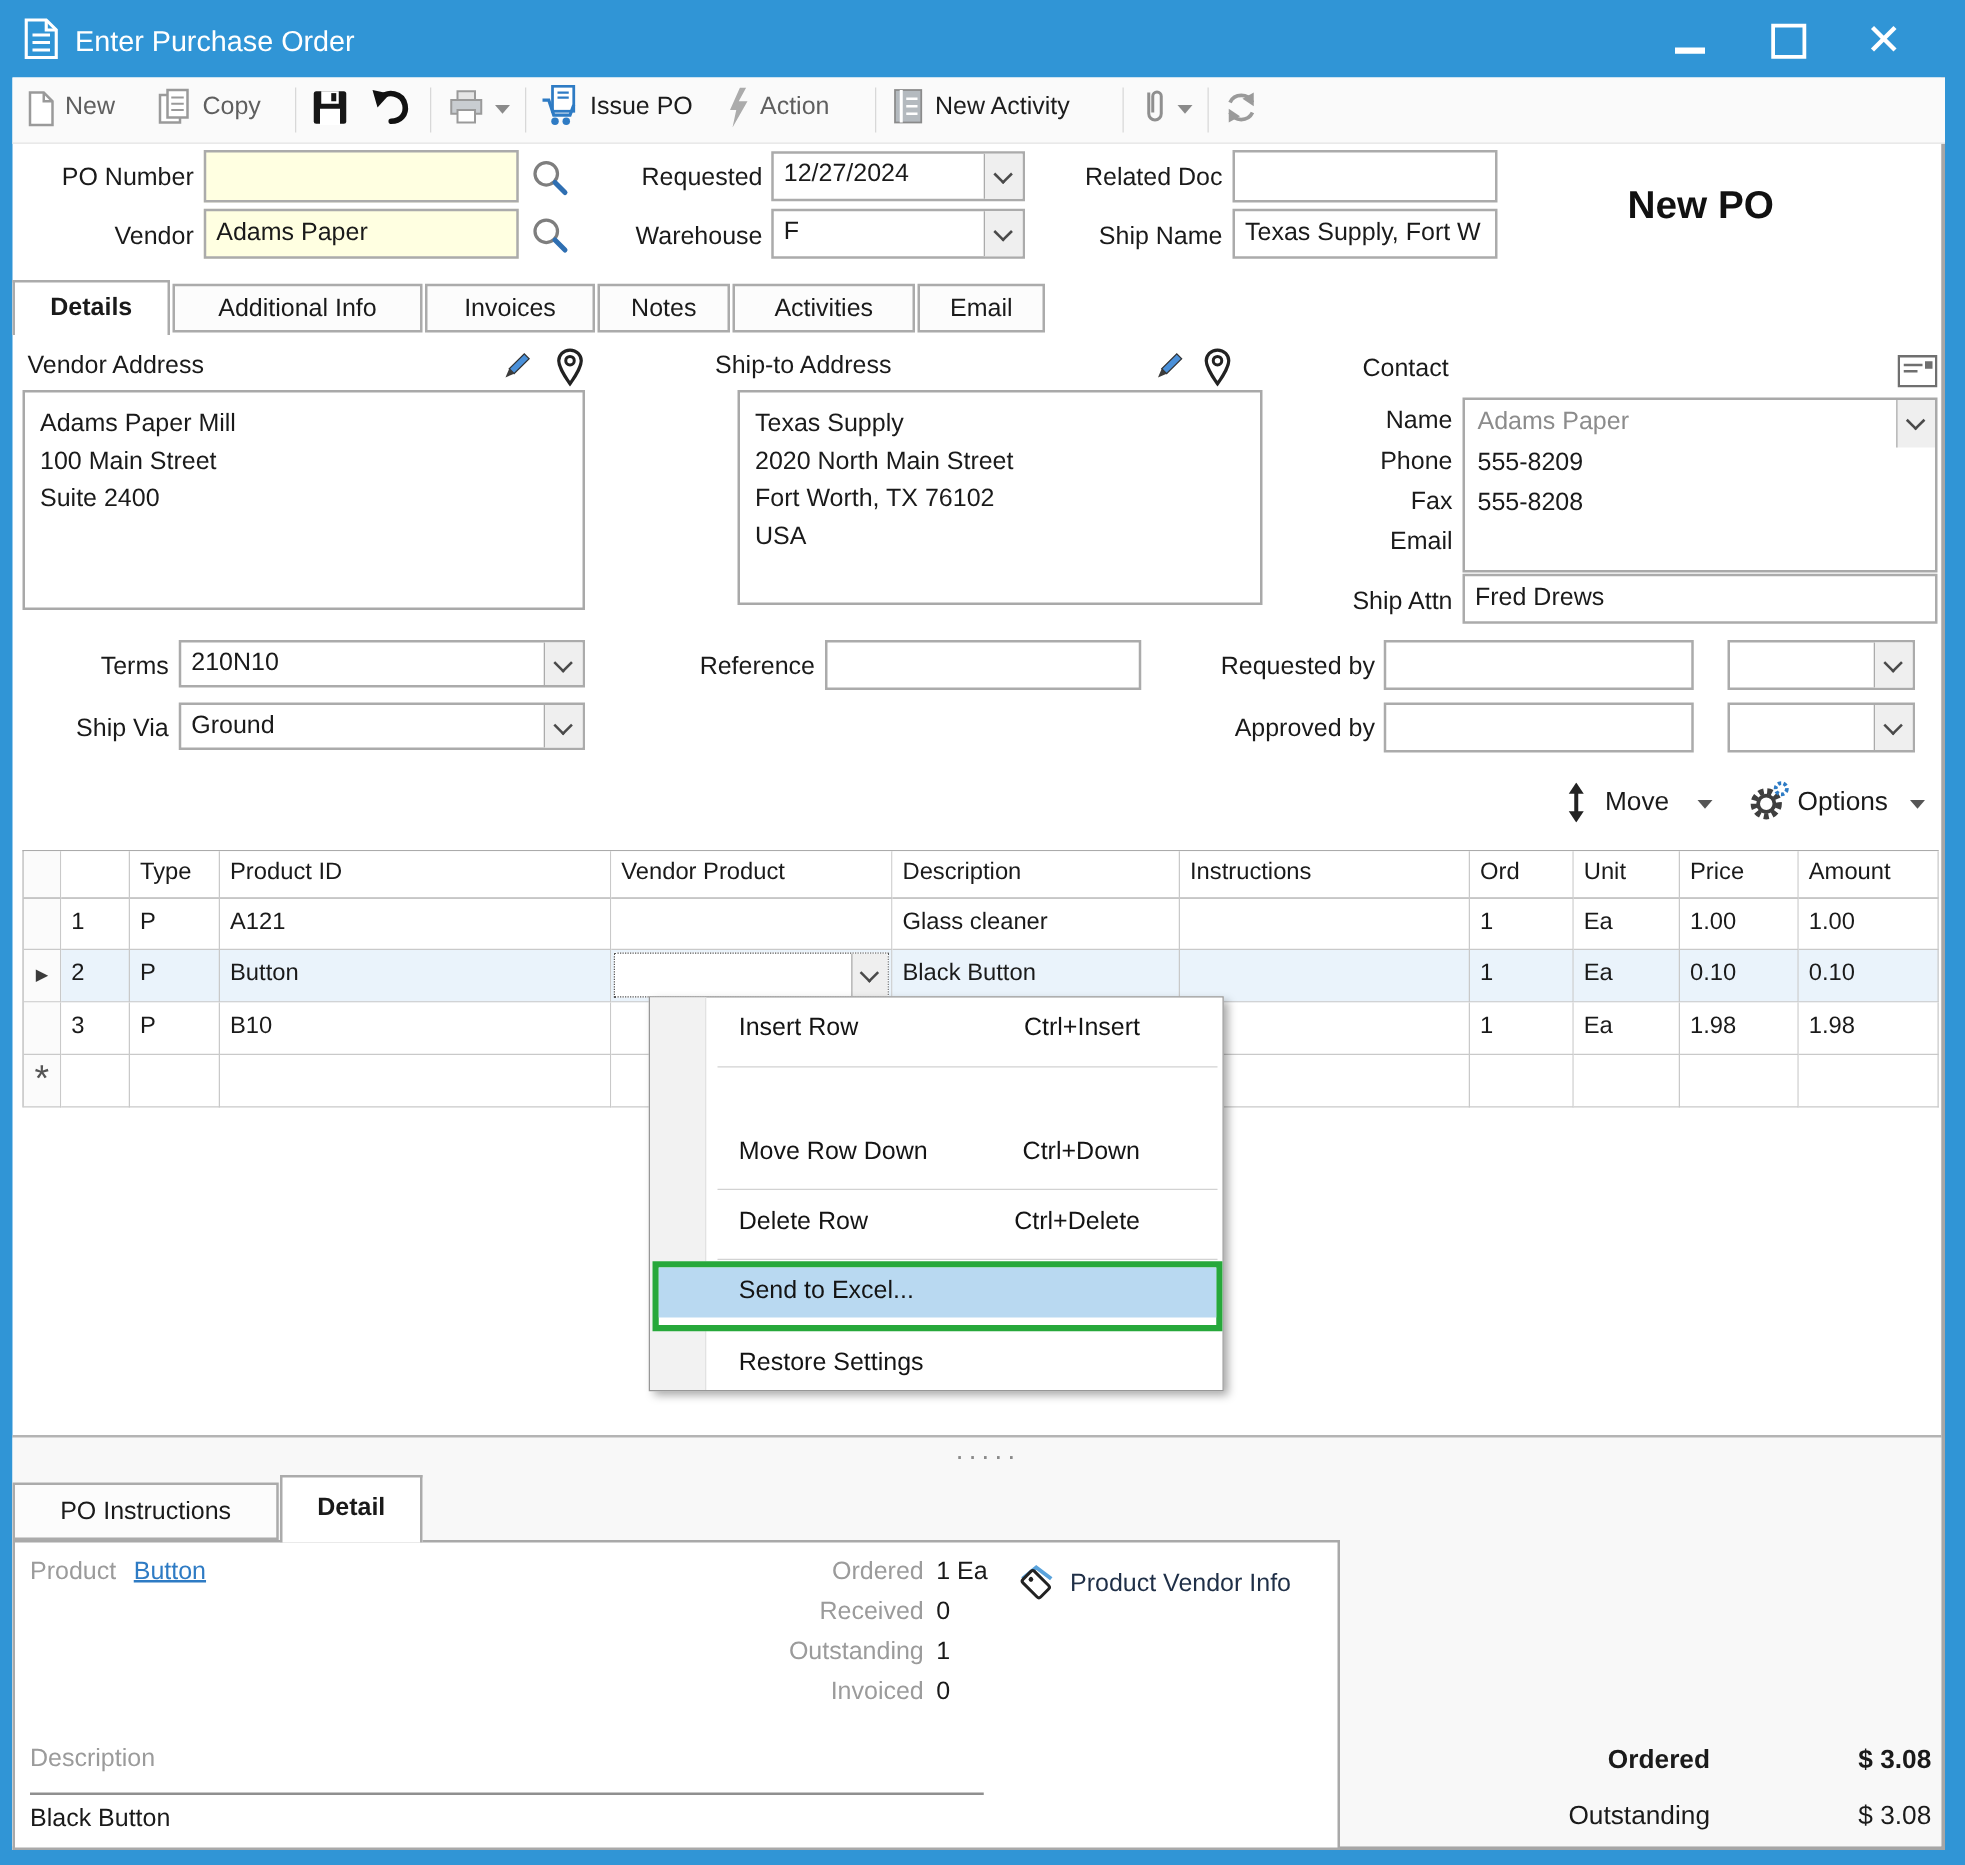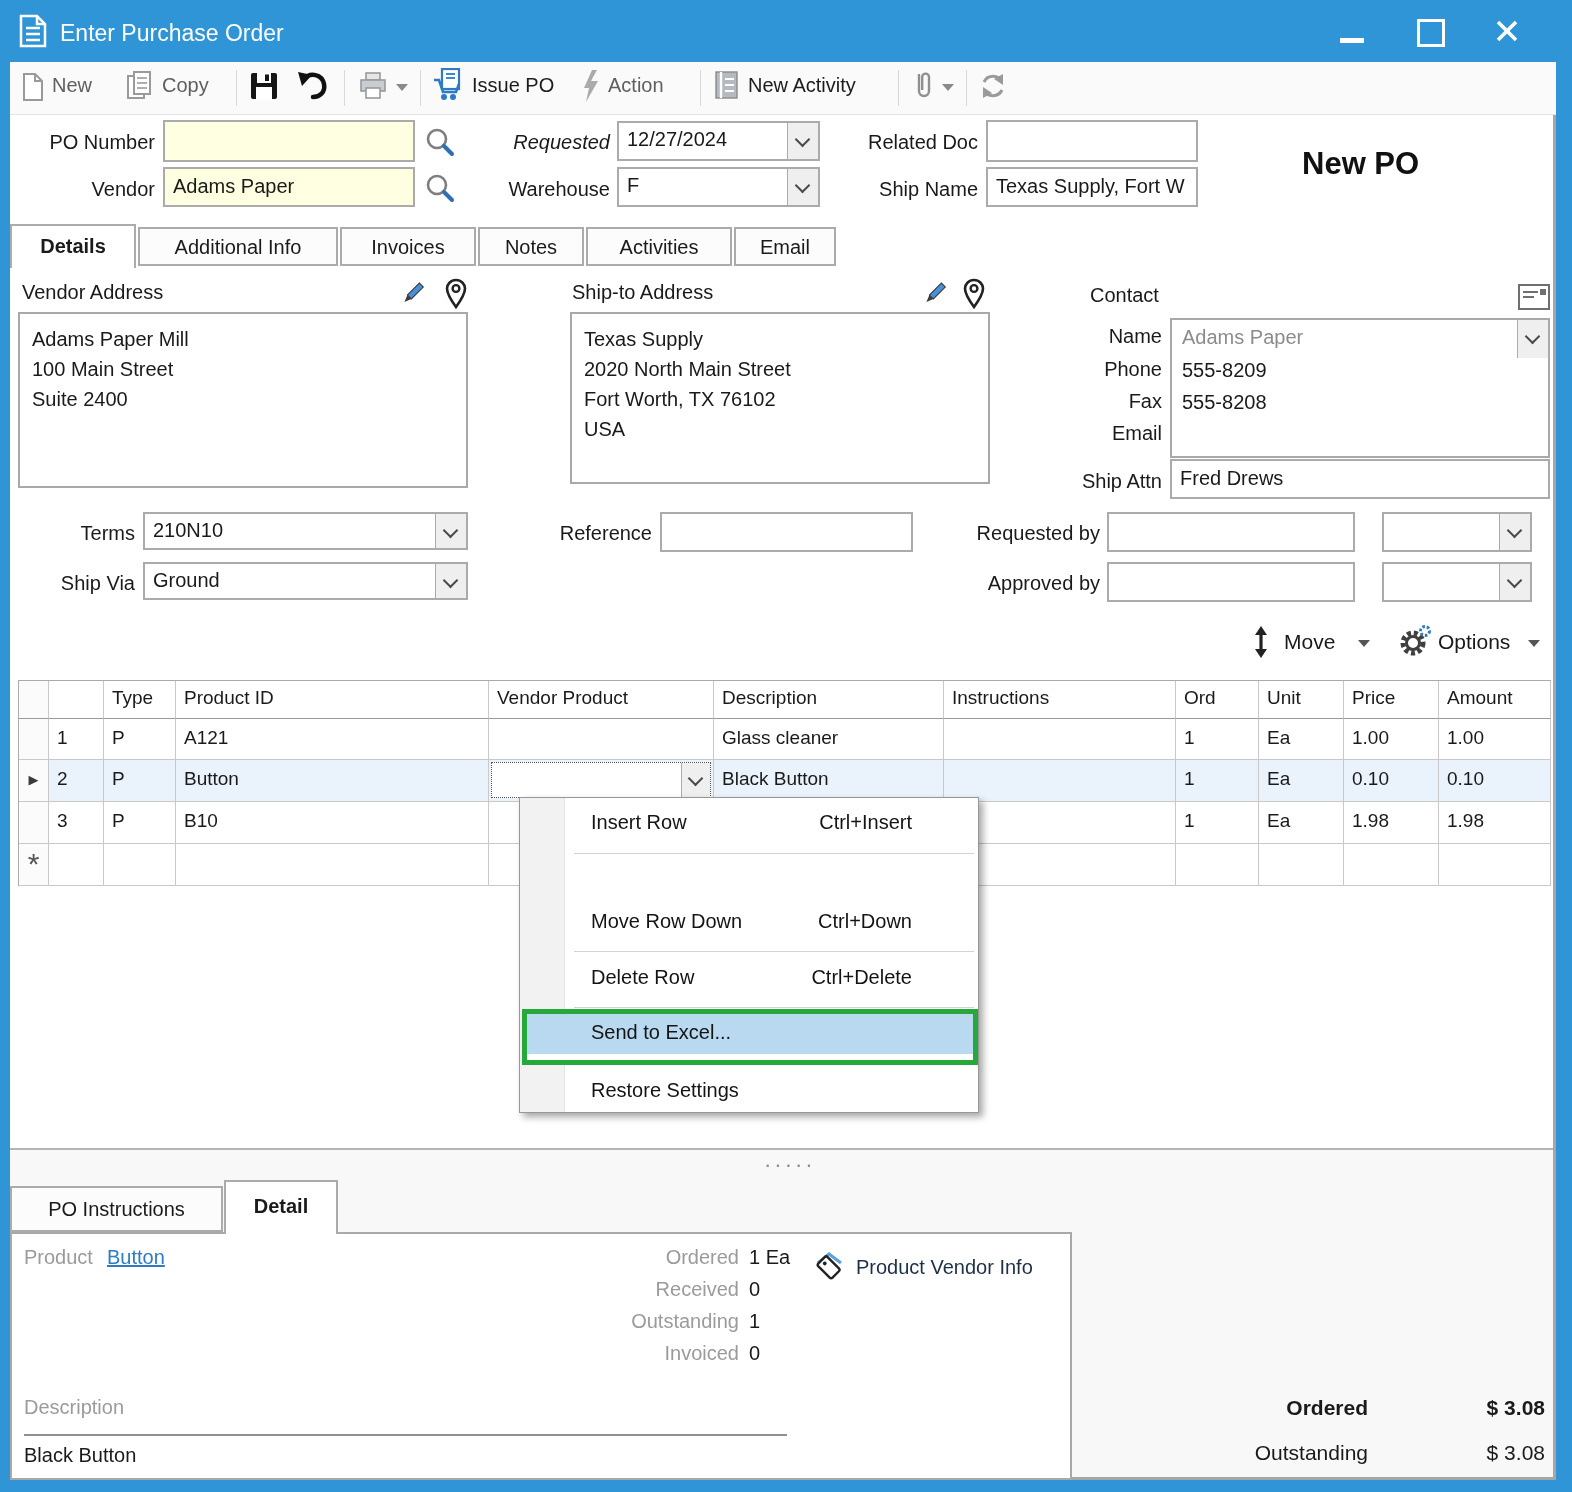--- a/index.html
+++ b/index.html
@@ -146,21 +146,21 @@
     <path d="M6 19 A10 10 0 0 0 24 19" fill="none" stroke="#9a9a9a" stroke-width="3"></path>
     <polygon points="5,27 5,16 14,22" fill="#9a9a9a"></polygon>
   </svg>
 
   <span class="lbl" style="left:20px;top:131px;width:135px;">PO Number</span>
   <div class="fld yellow" style="left:163px;top:120px;width:252px;height:42px;"></div>
   <svg class="abs" style="left:424px;top:126px;" width="32" height="32" viewBox="0 0 32 32">
     <circle cx="13" cy="13" r="9" fill="none" stroke="#7e7e7e" stroke-width="2.6"></circle>
     <line x1="20" y1="20" x2="28" y2="28" stroke="#2F6FB2" stroke-width="4" stroke-linecap="round"></line>
   </svg>
-  <span class="lbl" style="left:470px;top:131px;width:140px;font-style:italic;">Requested</span>
+  <span class="lbl" style="left:470px;top:131px;width:140px;">Requested</span>
   <div class="combo" style="left:617px;top:121px;width:203px;height:40px;">
     <span class="val">12/27/2024</span>
     <div class="combo-btn">
         <span class="chev"></span>
       </div>
   </div>
   <span class="lbl" style="left:840px;top:131px;width:138px;">Related Doc</span>
   <div class="fld" style="left:986px;top:120px;width:212px;height:42px;"></div>
   <span class="abs b" style="left:1302px;top:146px;font-size:31px;color:#111;">New PO</span>
 
@@ -208,21 +208,21 @@
   <svg class="abs" style="left:920px;top:280px;" width="28" height="28" viewBox="0 0 28 28">
     <g transform="rotate(45 14 14)">
         <rect x="11.5" y="1" width="5.5" height="17" fill="#4A90D9" stroke="#333" stroke-width="1"></rect>
         <polygon points="11.5,18 17,18 14.2,25" fill="#3b3b3b"></polygon>
       </g>
   </svg>
   <svg class="abs" style="left:962px;top:278px;" width="24" height="32" viewBox="0 0 24 32">
     <path d="M12 2 C6.5 2 3 6.5 3 10.5 C3 16.5 12 29 12 29 C12 29 21 16.5 21 10.5 C21 6.5 17.5 2 12 2 Z" fill="#fff" stroke="#222" stroke-width="2.6"></path>
     <circle cx="12" cy="10.5" r="3.4" fill="#fff" stroke="#222" stroke-width="2.4"></circle>
   </svg>
-  <div class="gbox" style="left:570px;top:312px;width:420px;height:172px;padding:10px 12px;">
+  <div class="gbox" style="left:590px;top:312px;width:420px;height:172px;padding:10px 12px;">
     <div class="addr-line">Texas Supply</div>
     <div class="addr-line">2020 North Main Street</div>
     <div class="addr-line">Fort Worth, TX 76102</div>
     <div class="addr-line">USA</div>
   </div>
 
   <span class="abs" style="left:1090px;top:284px;font-size:20px;color:#1a1a1a;">Contact</span>
   <svg class="abs" style="left:1518px;top:284px;" width="32" height="26" viewBox="0 0 32 26">
     <rect x="1" y="1" width="30" height="24" fill="#fff" stroke="#6f6f6f" stroke-width="2"></rect>
     <line x1="5" y1="8" x2="20" y2="8" stroke="#6f6f6f" stroke-width="2"></line>

